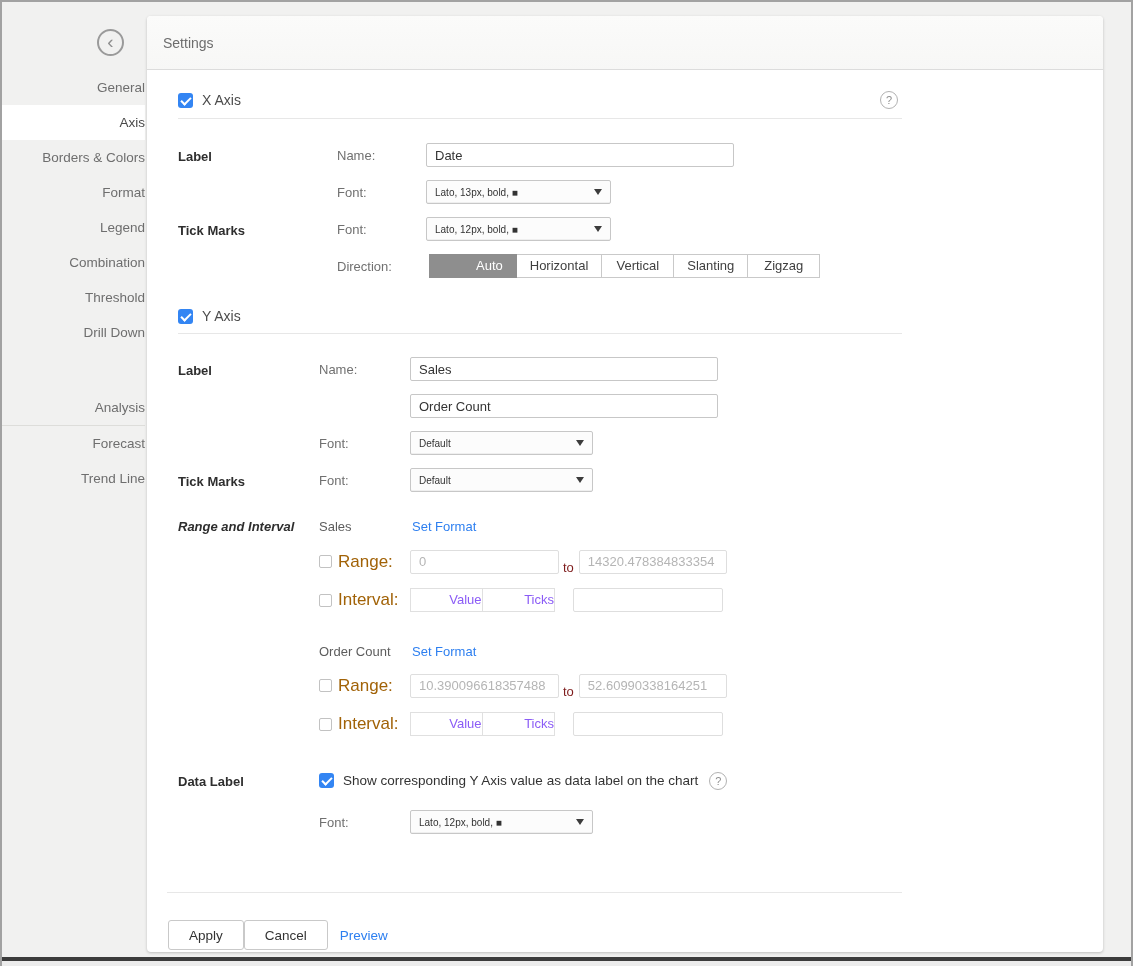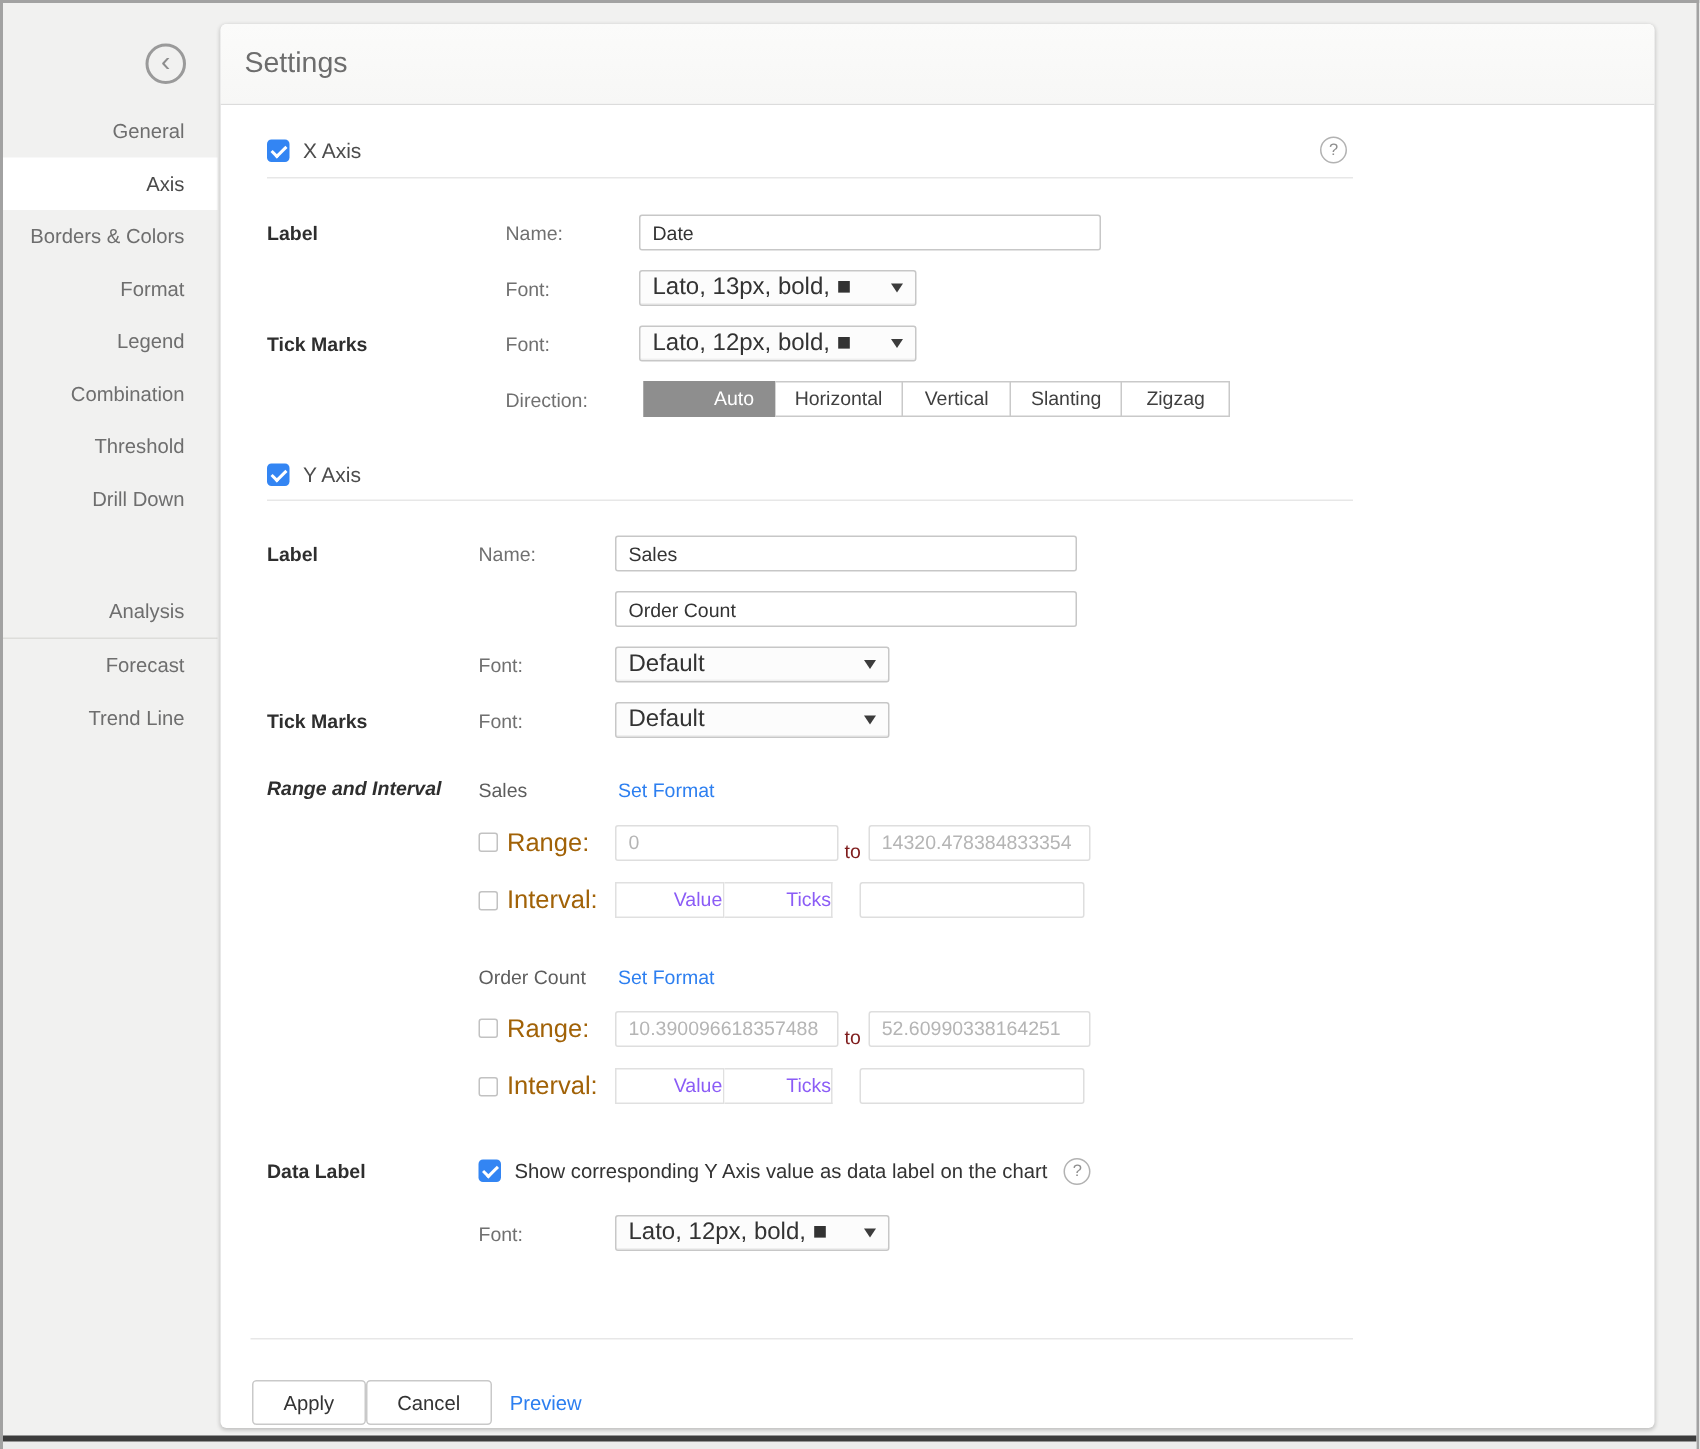--- a/index.html
+++ b/index.html
@@ -14,40 +14,40 @@
 
   
   .sidebar { position: absolute; left: 0; top: 0; width: 143px; height: 955px; background: #f1f1f0; }
   .back-btn {
     width: 27px; height: 27px; border: 2px solid #9a9a9a; border-radius: 50%;
     margin: 27px 21px 14px auto; display: flex; align-items: center; justify-content: center;
     color: #8d8d8d; font-size: 19px; line-height: 1; cursor: pointer; background: transparent;
   }
   .back-btn span { margin-top: -3px; }
   .nav-item {
-    height: 35px; line-height: 35px; text-align: right; padding-right: 22px;
+    height: 35px; line-height: 35px; text-align: right; 
     font-size: 13.5px; color: #6e6e6e; cursor: pointer; white-space: nowrap;
   }
   .nav-item.selected { background: #fff; color: #4a4a4a; }
   .nav-gap { height: 40px; }
   .nav-divider { border: none; border-top: 1px solid #ddddda; margin: 0; }
 
   
   .panel {
     position: absolute; left: 145px; top: 14px; width: 956px; height: 936px;
     background: #fff; border-radius: 4px;
     box-shadow: 0 1px 3px rgba(0,0,0,0.22);
     display: flex; flex-direction: column;
   }
   .panel-header {
     height: 54px; flex: none; display: flex; align-items: center;
     padding-left: 16px; background: linear-gradient(#fbfbfa, #f7f7f6);
     border-bottom: 1px solid #dcdcdc; border-radius: 4px 4px 0 0;
   }
-  .panel-title { font-size: 19px; color: #6d6d6d; }
+  .panel-title { font-size: 14px; color: #6d6d6d; }
 
   .panel-body { padding: 21px 0 0 31px; flex: 1; overflow: hidden; }
   .content { width: 724px; }
 
   .section-head { display: flex; align-items: center; }
   .section-title { font-size: 14px; color: #4c4c4c; margin-left: 9px; }
   .sec-hr { border: none; border-top: 1px solid #e7e7e7; margin: 9px 0 0 0; }
 
   
   .checkbox { position: relative; flex: none; cursor: pointer; }
@@ -81,21 +81,21 @@
     font-family: "Liberation Sans", sans-serif; font-size: 13px; color: #333;
     padding: 0 8px; outline: none;
   }
   .w308 { width: 308px; }
   .text-input.muted { border-color: #dedede; color: #b5b5b5; }
 
   .dropdown {
     height: 24px; border: 1px solid #c7c7c7; border-radius: 2px;
     background: #fcfcfc; box-shadow: inset 0 -1px 0 #efefef;
     display: inline-flex; align-items: center; justify-content: space-between;
-    padding: 0 8px; font-size: 16px; color: #333; cursor: pointer;
+    padding: 0 8px; font-size: 10px; color: #333; cursor: pointer;
   }
   .dd-w185 { width: 185px; } .dd-w183 { width: 183px; }
   .dd-arrow { width: 0; height: 0; border-left: 4.5px solid transparent;
     border-right: 4.5px solid transparent; border-top: 6px solid #3c3c3c; }
 
   
   .segmented { display: inline-flex; }
   .segment {
     height: 24px; line-height: 22px; padding: 0 13px; min-width: 72px; text-align: center;
     background: #fff; border: 1px solid #c9c9c9; border-left: none;

